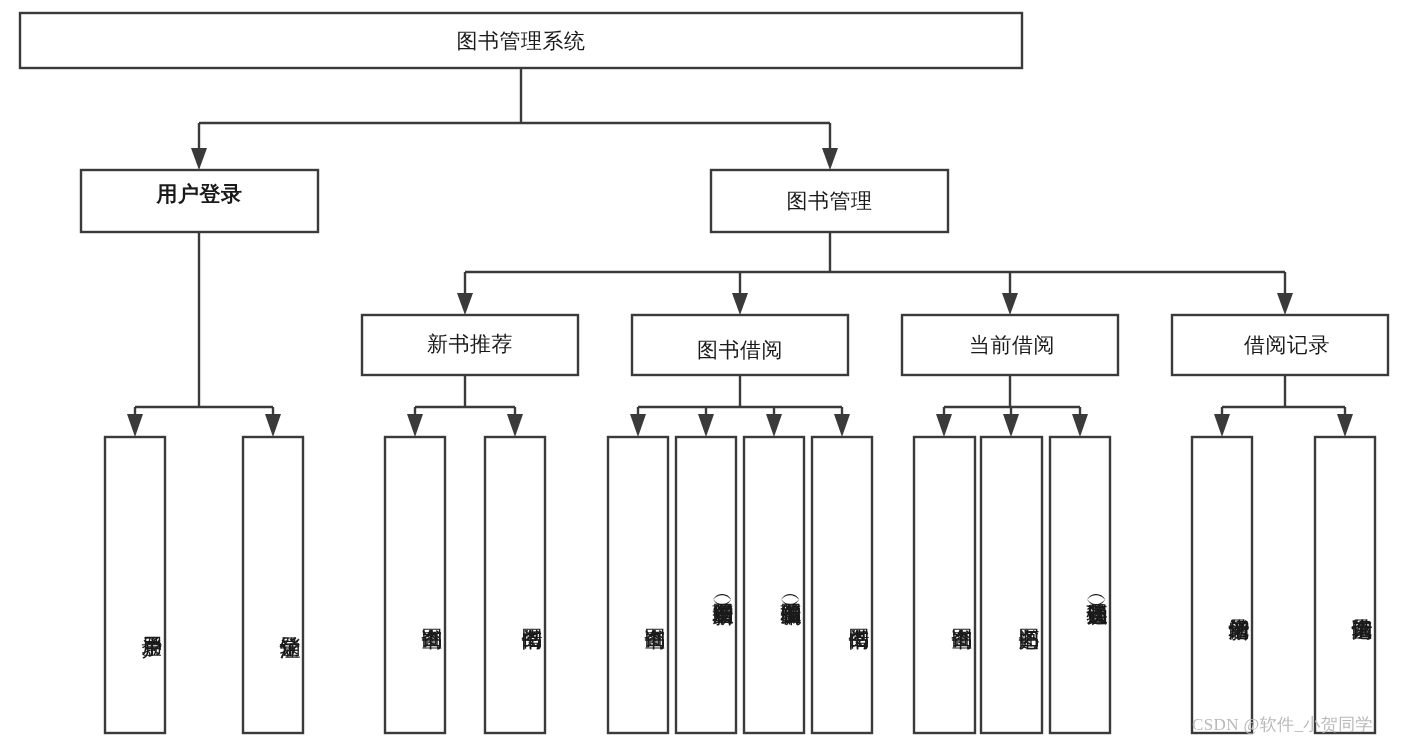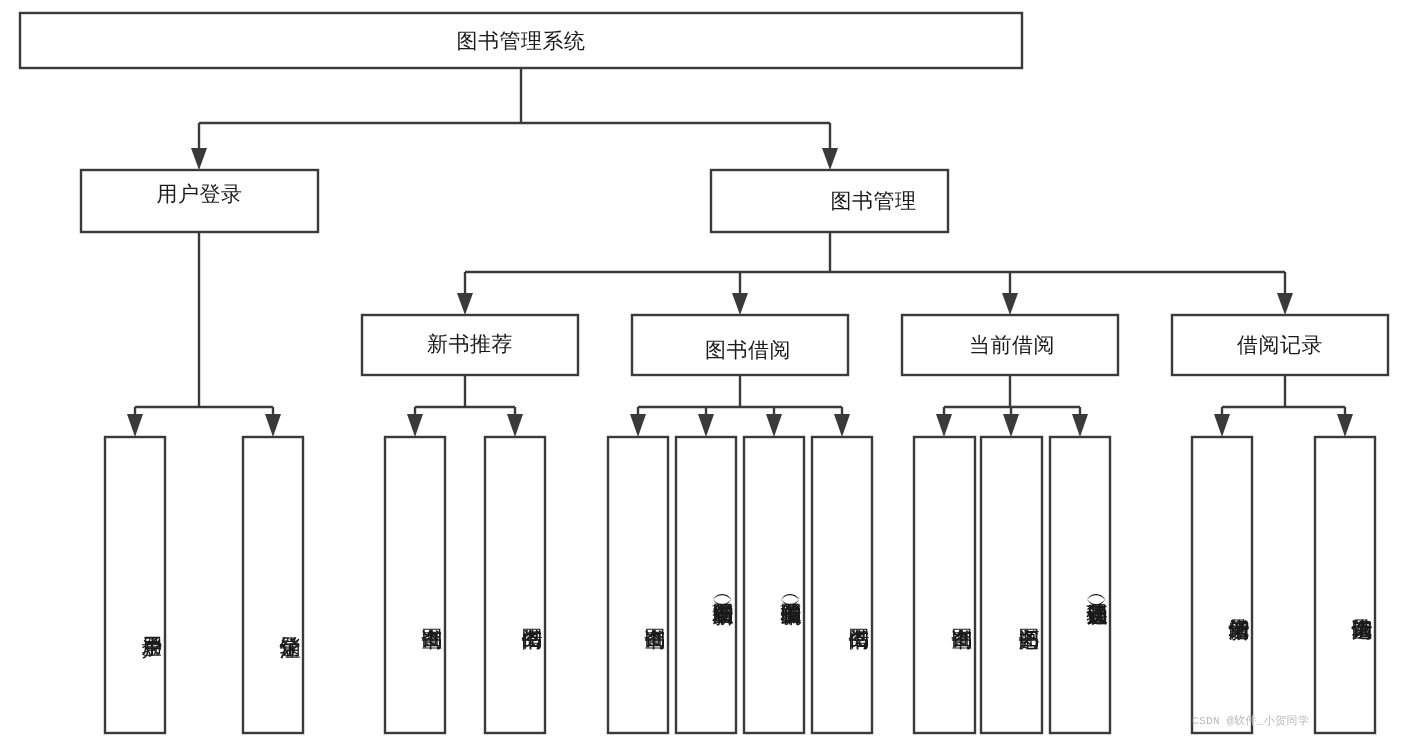--- a/index.html
+++ b/index.html
@@ -67,22 +67,22 @@
     letter-spacing: 0px;
     writing-mode: vertical-rl;
     text-orientation: upright;
     pointer-events: none;
     text-align: left;
   }
   .watermark {
     position: absolute;
     left: 1192px;
     top: 713px;
-    font-family: Liberation Mono, monospace;
-    font-size: 11px;
+    font-family: Liberation Serif, serif;
+    font-size: 17px;
     color: #b9b9b9;
     white-space: nowrap;
     letter-spacing: 0.4px;
     text-align: center;
   }
 </style>
 </head>
 <body>
 
 <div id="diagram-root">
@@ -200,27 +200,27 @@
     <rect class="node-box" x="914" y="437" width="61" height="296"></rect>
     <rect class="node-box" x="981" y="437" width="61" height="296"></rect>
     <rect class="node-box" x="1050" y="437" width="60" height="296"></rect>
 
     <rect class="node-box" x="1192" y="437" width="60" height="296"></rect>
     <rect class="node-box" x="1315" y="437" width="60" height="296"></rect>
   </svg>
 
   <div class="node-label-h" style="left:20px; top:13px; width:1002px; height:55px;">图书管理系统</div>
 
-  <div class="node-label-h" style="left:81px; top:170px; width:237px; height:48px;">用户登录</div>
-  <div class="node-label-h" style="left:711px; top:170px; width:237px; height:62px;margin-left:44px;">图书管理</div>
+  <div class="node-label-h" style="left:81px; top:170px; width:237px; height:48px;font-weight:bold;">用户登录</div>
+  <div class="node-label-h" style="left:711px; top:170px; width:237px; height:62px;">图书管理</div>
 
   <div class="node-label-h" style="left:362px; top:315px; width:216px; height:60px;font-family:Liberation Serif, serif;">新书推荐</div>
-  <div class="node-label-h" style="left:632px; top:315px; width:216px; height:70px;padding-left:8px;">图书借阅</div>
+  <div class="node-label-h" style="left:632px; top:315px; width:216px; height:70px;">图书借阅</div>
   <div class="node-label-h" style="left:902px; top:315px; width:220px; height:60px;">当前借阅</div>
-  <div class="node-label-h" style="left:1172px; top:315px; width:216px; height:60px;">借阅记录</div>
+  <div class="node-label-h" style="left:1172px; top:315px; width:216px; height:60px;padding-left:7px;">借阅记录</div>
 
   <div class="node-label-v" style="left:105px; top:520px; width:60px; height:200px;">用户登录</div>
   <div class="node-label-v" style="left:243px; top:520px; width:60px; height:200px;">注销登录</div>
 
   <div class="node-label-v" style="left:385px; top:512px; width:60px; height:200px;">查询图书</div>
   <div class="node-label-v" style="left:485px; top:512px; width:60px; height:200px;">借阅图书</div>
 
   <div class="node-label-v" style="left:608px; top:512px; width:60px; height:200px;">查询图书</div>
   <div class="node-label-v" style="left:676px; top:444px; width:60px; height:285px;">新增图书（管理员）</div>
   <div class="node-label-v" style="left:744px; top:444px; width:60px; height:285px;">编辑图书（管理员）</div>

